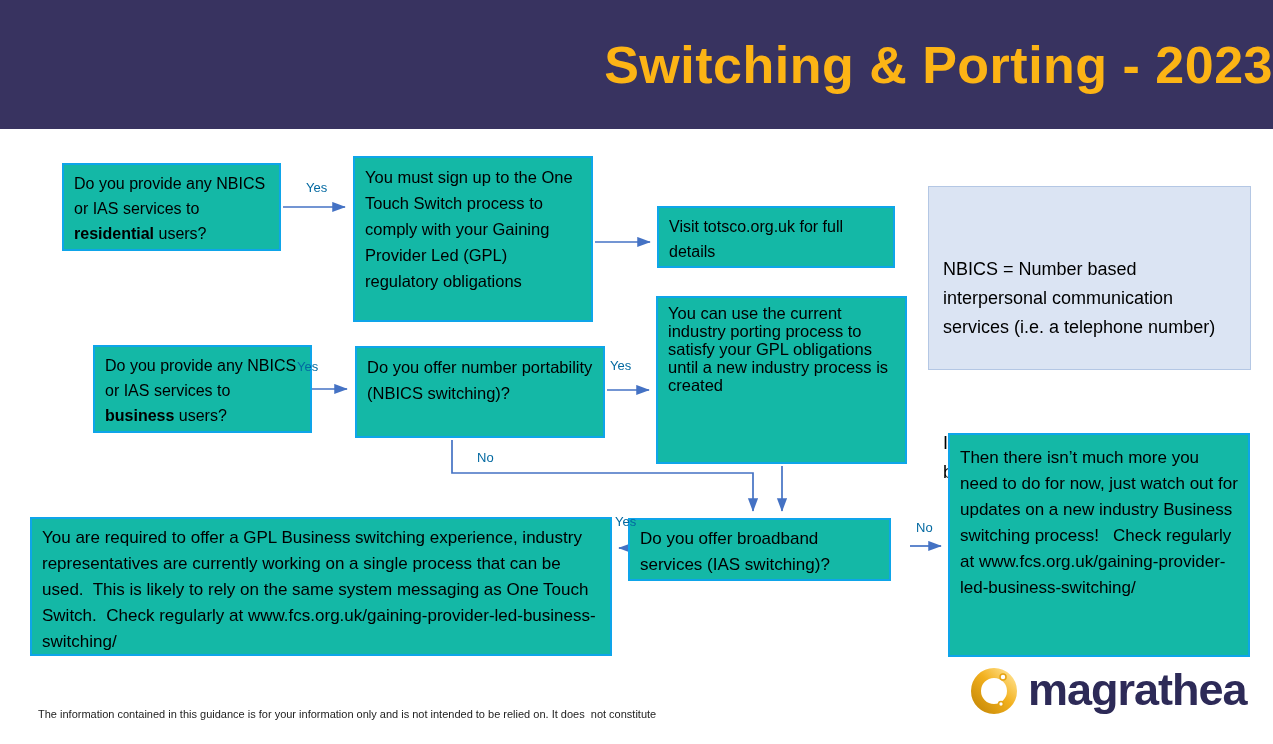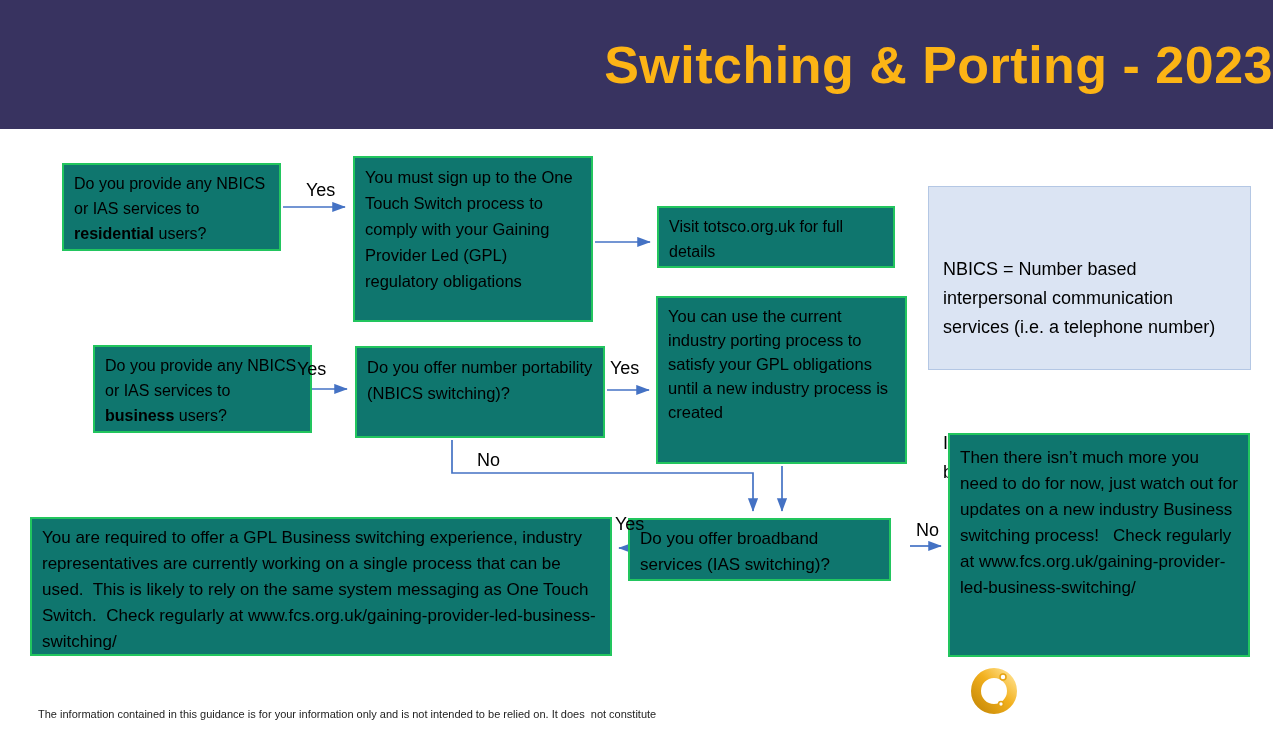--- a/index.html
+++ b/index.html
@@ -15,33 +15,33 @@
     background:var(--header-bg,#383360);
     display:flex;align-items:center;justify-content:flex-end;
   }
   .title{
     color:var(--title-color,#FCB415);
     font-size:52px;font-weight:bold;letter-spacing:0.5px;
     padding-left:20px;white-space:nowrap;
   }
   
   .qbox{
-    background:#0f766e;border:2px solid #22c55e;
+    background:#14b8a6;border:2px solid #0ea5e9;
     padding:6px 10px;font-size:16px;line-height:25px;
     white-space:pre-wrap;
   }
   .legend{
     background:var(--legend-bg,#DBE4F3);
     border:1px solid #b4c7e4;
     padding:10px 14px;font-size:18px;line-height:29px;
     white-space:pre-wrap;
   }
   .legend p{margin:0 0 29px 0;}
   .legend p:last-child{margin:0;}
-  .edge-label{font-size:18px;color:#000000;}
+  .edge-label{font-size:13px;color:#0369a1;}
   
   .arrows{left:0;top:0;width:1273px;height:744px;pointer-events:none;}
   .arrows .edge{stroke:var(--arrow-color,#4472C4);stroke-width:1.7;fill:none;}
   .arrows .edge-head{fill:var(--arrow-color,#4472C4);}
   
   .disclaimer{
     left:38px;top:673px;width:705px;
     font-size:11px;line-height:16.5px;color:#1c1c1c;
     white-space:pre-wrap;
   }
@@ -84,21 +84,21 @@
 
 <div class="abs legend" style="left:928px;top:186px;width:323px;height:184px;">
   <p>NBICS = Number based interpersonal communication services (i.e. a telephone number)</p>
   <p>IAS = Internet Access Service (i.e. a broadband connection)</p>
 </div>
 
 <div class="abs qbox" style="left:61px;top:345px;width:219px;height:88px;margin-left:32px;"><span>Do you provide any NBICS or IAS services to </span><b>business</b><span> users?</span></div>
 
 <div class="abs qbox" style="left:355px;top:346px;width:250px;height:92px;font-size:16.5px;line-height:26px;">Do you offer number portability (NBICS switching)?</div>
 
-<div class="abs qbox" style="left:656px;top:296px;width:251px;height:168px;font-size:16.5px;line-height:24px;">You can use the current industry porting process to satisfy your GPL obligations until a new industry process is created</div>
+<div class="abs qbox" style="left:656px;top:296px;width:251px;height:168px;font-size:16.5px;line-height:18px;">You can use the current industry porting process to satisfy your GPL obligations until a new industry process is created</div>
 
 <div class="abs qbox" style="left:628px;top:518px;width:263px;height:63px;font-size:17px;line-height:26px;">Do you offer broadband services (IAS switching)?</div>
 
 <div class="abs qbox" style="left:30px;top:517px;width:582px;height:139px;font-size:17px;line-height:26px;">You are required to offer a GPL Business switching experience, industry representatives are currently working on a single process that can be used.  This is likely to rely on the same system messaging as One Touch Switch.  Check regularly at www.fcs.org.uk/gaining-provider-led-business-switching/</div>
 
 <div class="abs qbox" style="left:948px;top:433px;width:302px;height:224px;font-size:17px;line-height:26px;padding:10px 10px;overflow-wrap:break-word;">Then there isn’t much more you need to do for now, just watch out for updates on a new industry Business switching process!   Check regularly at www.fcs.org.uk/gaining-provider-led-business-switching/</div>
 
 <div class="abs edge-label" style="left:306px;top:180px;">Yes</div>
 <div class="abs edge-label" style="left:297px;top:359px;">Yes</div>
 <div class="abs edge-label" style="left:610px;top:358px;">Yes</div>
@@ -118,13 +118,14 @@
       <linearGradient id="goldring" x1="0" y1="1" x2="1" y2="0">
         <stop offset="0" stop-color="#C98B07"></stop>
         <stop offset="0.55" stop-color="#F2B01E"></stop>
         <stop offset="1" stop-color="#FFE08A"></stop>
       </linearGradient>
     </defs>
     <circle cx="28" cy="29" r="18" fill="none" stroke="url(#goldring)" stroke-width="10"></circle>
     <circle cx="37" cy="15" r="3" fill="#ffffff" stroke="#E5A312" stroke-width="1.5"></circle>
     <circle cx="35" cy="42" r="2.4" fill="#ffffff" stroke="#E5A312" stroke-width="1.5"></circle>
   </svg>
+  <span class="logo-text">magrathea</span>
 </div>
 
 </body></html>

